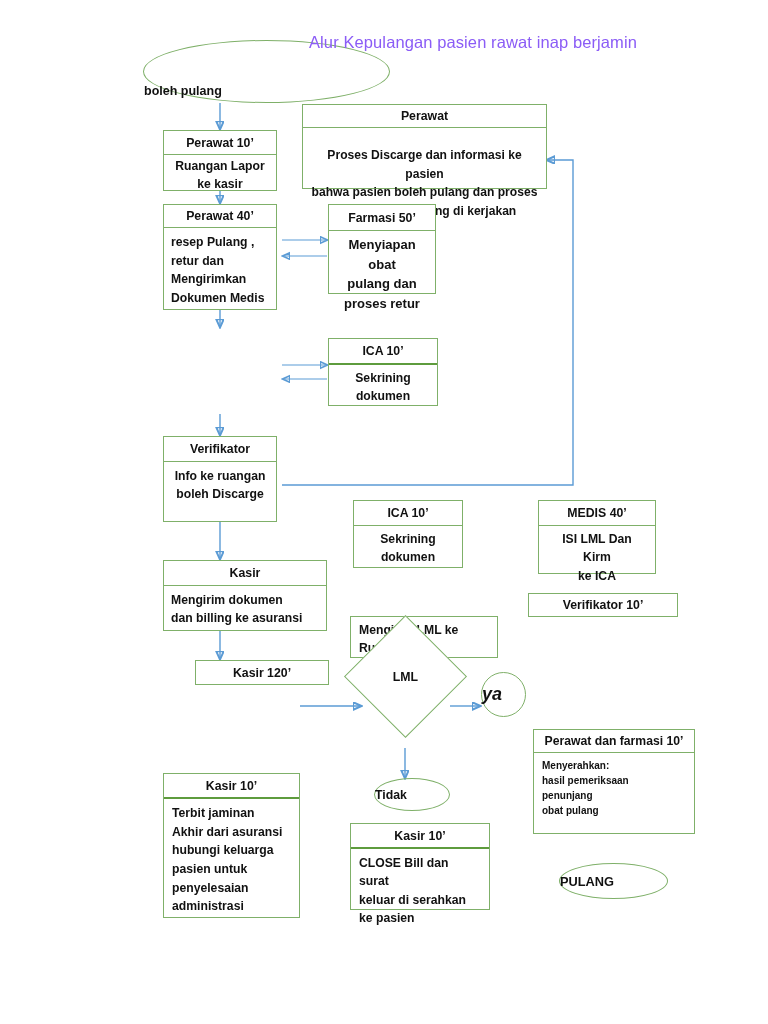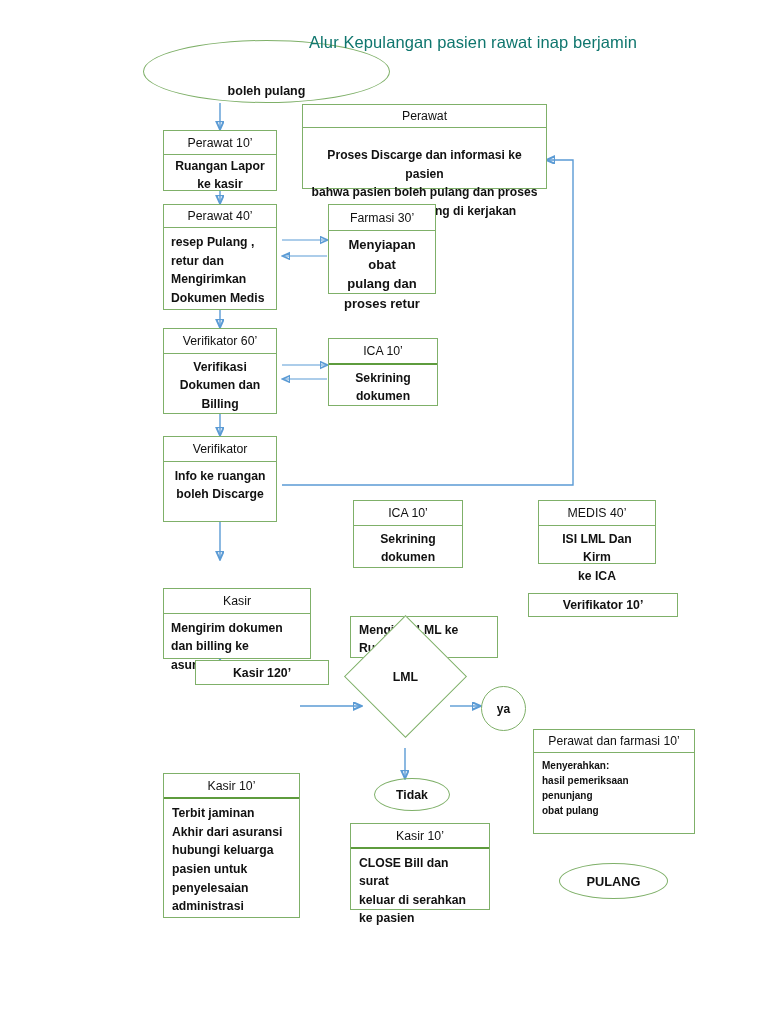--- a/index.html
+++ b/index.html
@@ -21,21 +21,21 @@
     background:#ffffff;
     color:#111111;
     font-weight:bold;
     z-index:3;
   }
   .node .hdr{
     box-sizing:border-box;
     width:100%;
     border-bottom:1.3px solid #7FB069;
     text-align:center;
-    font-weight:normal;
+    font-weight:bold;
     display:flex;align-items:center;justify-content:center;
   }
   .node .hdr.thick{border-bottom:2.6px solid #5E9C3D;}
   .node .bdy{
     box-sizing:border-box;
     padding:5px 8px 4px 8px;
     white-space:pre-line;
   }
   .node .bdy.c{text-align:center;}
   .node .bdy.l{text-align:left;}
@@ -44,38 +44,38 @@
     border:1.3px solid #7FB069;background:#fff;color:#111;
     font-weight:bold;display:flex;align-items:center;justify-content:center;
     z-index:3;
   }
   .plainL{justify-content:flex-start;align-items:flex-start;}
 
   .ellipse{
     position:absolute;box-sizing:border-box;
     border:1.3px solid #7FB069;border-radius:50%;
     background:transparent;color:#111;font-weight:bold;
-    display:flex;align-items:center;justify-content:center;
+    display:flex;align-items:center;justify-content:flex-start;
     z-index:2;
   }
 
   .diamond-wrap{position:absolute;z-index:3;}
   .diamond-wrap .dshape{
     position:absolute;left:0;top:0;width:100%;height:100%;
     background:#fff;border:1.3px solid #7FB069;
     transform:rotate(45deg);box-sizing:border-box;
   }
   .diamond-wrap .dlabel{
     position:absolute;left:0;top:0;width:100%;height:100%;
     display:flex;align-items:center;justify-content:center;
     font-weight:bold;color:#111;
   }
 
   .title{
-    position:absolute;color:#0f766e;font-weight:normal;
+    position:absolute;color:#8b5cf6;font-weight:normal;
     white-space:nowrap;z-index:5;
   }
 
   
   svg.wires{position:absolute;left:0;top:0;width:768px;height:1024px;z-index:1;overflow:visible;}
   svg.wires line,svg.wires polyline,svg.wires path{
     stroke:#5B9BD5;stroke-width:1.4px;fill:none;
   }
   svg.wires .thin{stroke-width:1.2px;}
 </style>
@@ -139,82 +139,76 @@
 
   <div class="node" style="left:163px;top:204px;width:114px;height:106px;">
     <div class="hdr" style="height:23px;font-size:12.3px;">Perawat 40’</div>
     <div class="bdy l" style="font-size:12.2px;line-height:1.52;padding-top:5px;padding-left:7px;">resep Pulang ,
 retur dan
 Mengirimkan
 Dokumen Medis</div>
   </div>
 
   <div class="node" style="left:328px;top:204px;width:108px;height:90px;">
-    <div class="hdr" style="height:26px;font-size:12.3px;">Farmasi 30’</div>
+    <div class="hdr" style="height:26px;font-size:12.3px;">Farmasi 50’</div>
     <div class="bdy c" style="font-size:13px;line-height:1.5;padding-top:4px;">Menyiapan obat
 pulang dan
 proses retur</div>
   </div>
 
-  <div class="node" style="left:163px;top:328px;width:114px;height:86px;">
-    <div class="hdr" style="height:25px;font-size:12.3px;">Verifikator 60’</div>
-    <div class="bdy c" style="font-size:12.2px;line-height:1.5;padding-top:4px;">Verifikasi
-Dokumen  dan
-Billing</div>
-  </div>
 
   <div class="node" style="left:328px;top:338px;width:110px;height:68px;">
     <div class="hdr thick" style="height:26px;font-size:12.3px;">ICA 10’</div>
     <div class="bdy c" style="font-size:12.2px;line-height:1.5;padding-top:4px;">Sekrining
 dokumen</div>
   </div>
 
   <div class="node" style="left:163px;top:436px;width:114px;height:86px;">
     <div class="hdr" style="height:25px;font-size:12.3px;">Verifikator</div>
     <div class="bdy c" style="font-size:12.2px;line-height:1.5;padding-top:5px;">Info ke ruangan
 boleh Discarge</div>
   </div>
 
   <div class="node" style="left:353px;top:500px;width:110px;height:68px;">
     <div class="hdr" style="height:25px;font-size:12.3px;">ICA 10’</div>
     <div class="bdy c" style="font-size:12.2px;line-height:1.5;padding-top:4px;">Sekrining
 dokumen</div>
   </div>
 
-  <div class="node" style="left:538px;top:500px;width:118px;height:64px;">
+  <div class="node" style="left:538px;top:500px;width:118px;height:74px;">
     <div class="hdr" style="height:25px;font-size:12.3px;">MEDIS 40’</div>
     <div class="bdy c" style="font-size:12.2px;line-height:1.5;padding-top:4px;">ISI LML Dan Kirm
 ke ICA</div>
   </div>
 
   <div class="plain" style="left:528px;top:593px;width:150px;height:24px;font-size:12.3px;">
     <span>Verifikator 10’</span>
   </div>
 
-  <div class="node" style="left:163px;top:588px;width:148px;height:71px;">
+  <div class="node" style="left:163px;top:560px;width:164px;height:71px;">
     <div class="hdr" style="height:25px;font-size:12.3px;">Kasir</div>
     <div class="bdy l" style="font-size:12.2px;line-height:1.5;padding-top:5px;padding-left:7px;">Mengirim dokumen
 dan billing ke asuransi</div>
   </div>
 
   <div class="plain" style="left:163px;top:660px;width:134px;height:25px;font-size:12.3px;margin-left:32px;">
     <span>Kasir 120’</span>
   </div>
 
   <div class="plain plainL" style="left:350px;top:616px;width:148px;height:42px;font-size:12.2px;line-height:1.45;padding:5px 8px;white-space:pre-line;">
     <span>Mengirim LML ke
 Ruangan</span>
   </div>
 
   <div class="diamond-wrap" style="left:362px;top:633px;width:87px;height:87px;">
     <div class="dshape"></div>
     <div class="dlabel" style="font-size:12.3px;">LML</div>
   </div>
 
-  <div class="ellipse" style="left:481px;top:686px;width:45px;height:45px;font-size:12px;">
+  <div class="ellipse" style="left:481px;top:672px;width:45px;height:45px;font-size:18px;font-style:italic;">
     <span>ya</span>
   </div>
 
   <div class="ellipse" style="left:374px;top:778px;width:76px;height:33px;font-size:12.3px;">
     <span>Tidak</span>
   </div>
 
   <div class="node" style="left:533px;top:729px;width:162px;height:105px;">
     <div class="hdr" style="height:23px;font-size:12.2px;">Perawat dan farmasi 10’</div>
     <div class="bdy l" style="font-size:10px;line-height:1.5;padding-top:5px;padding-left:8px;">Menyerahkan:

